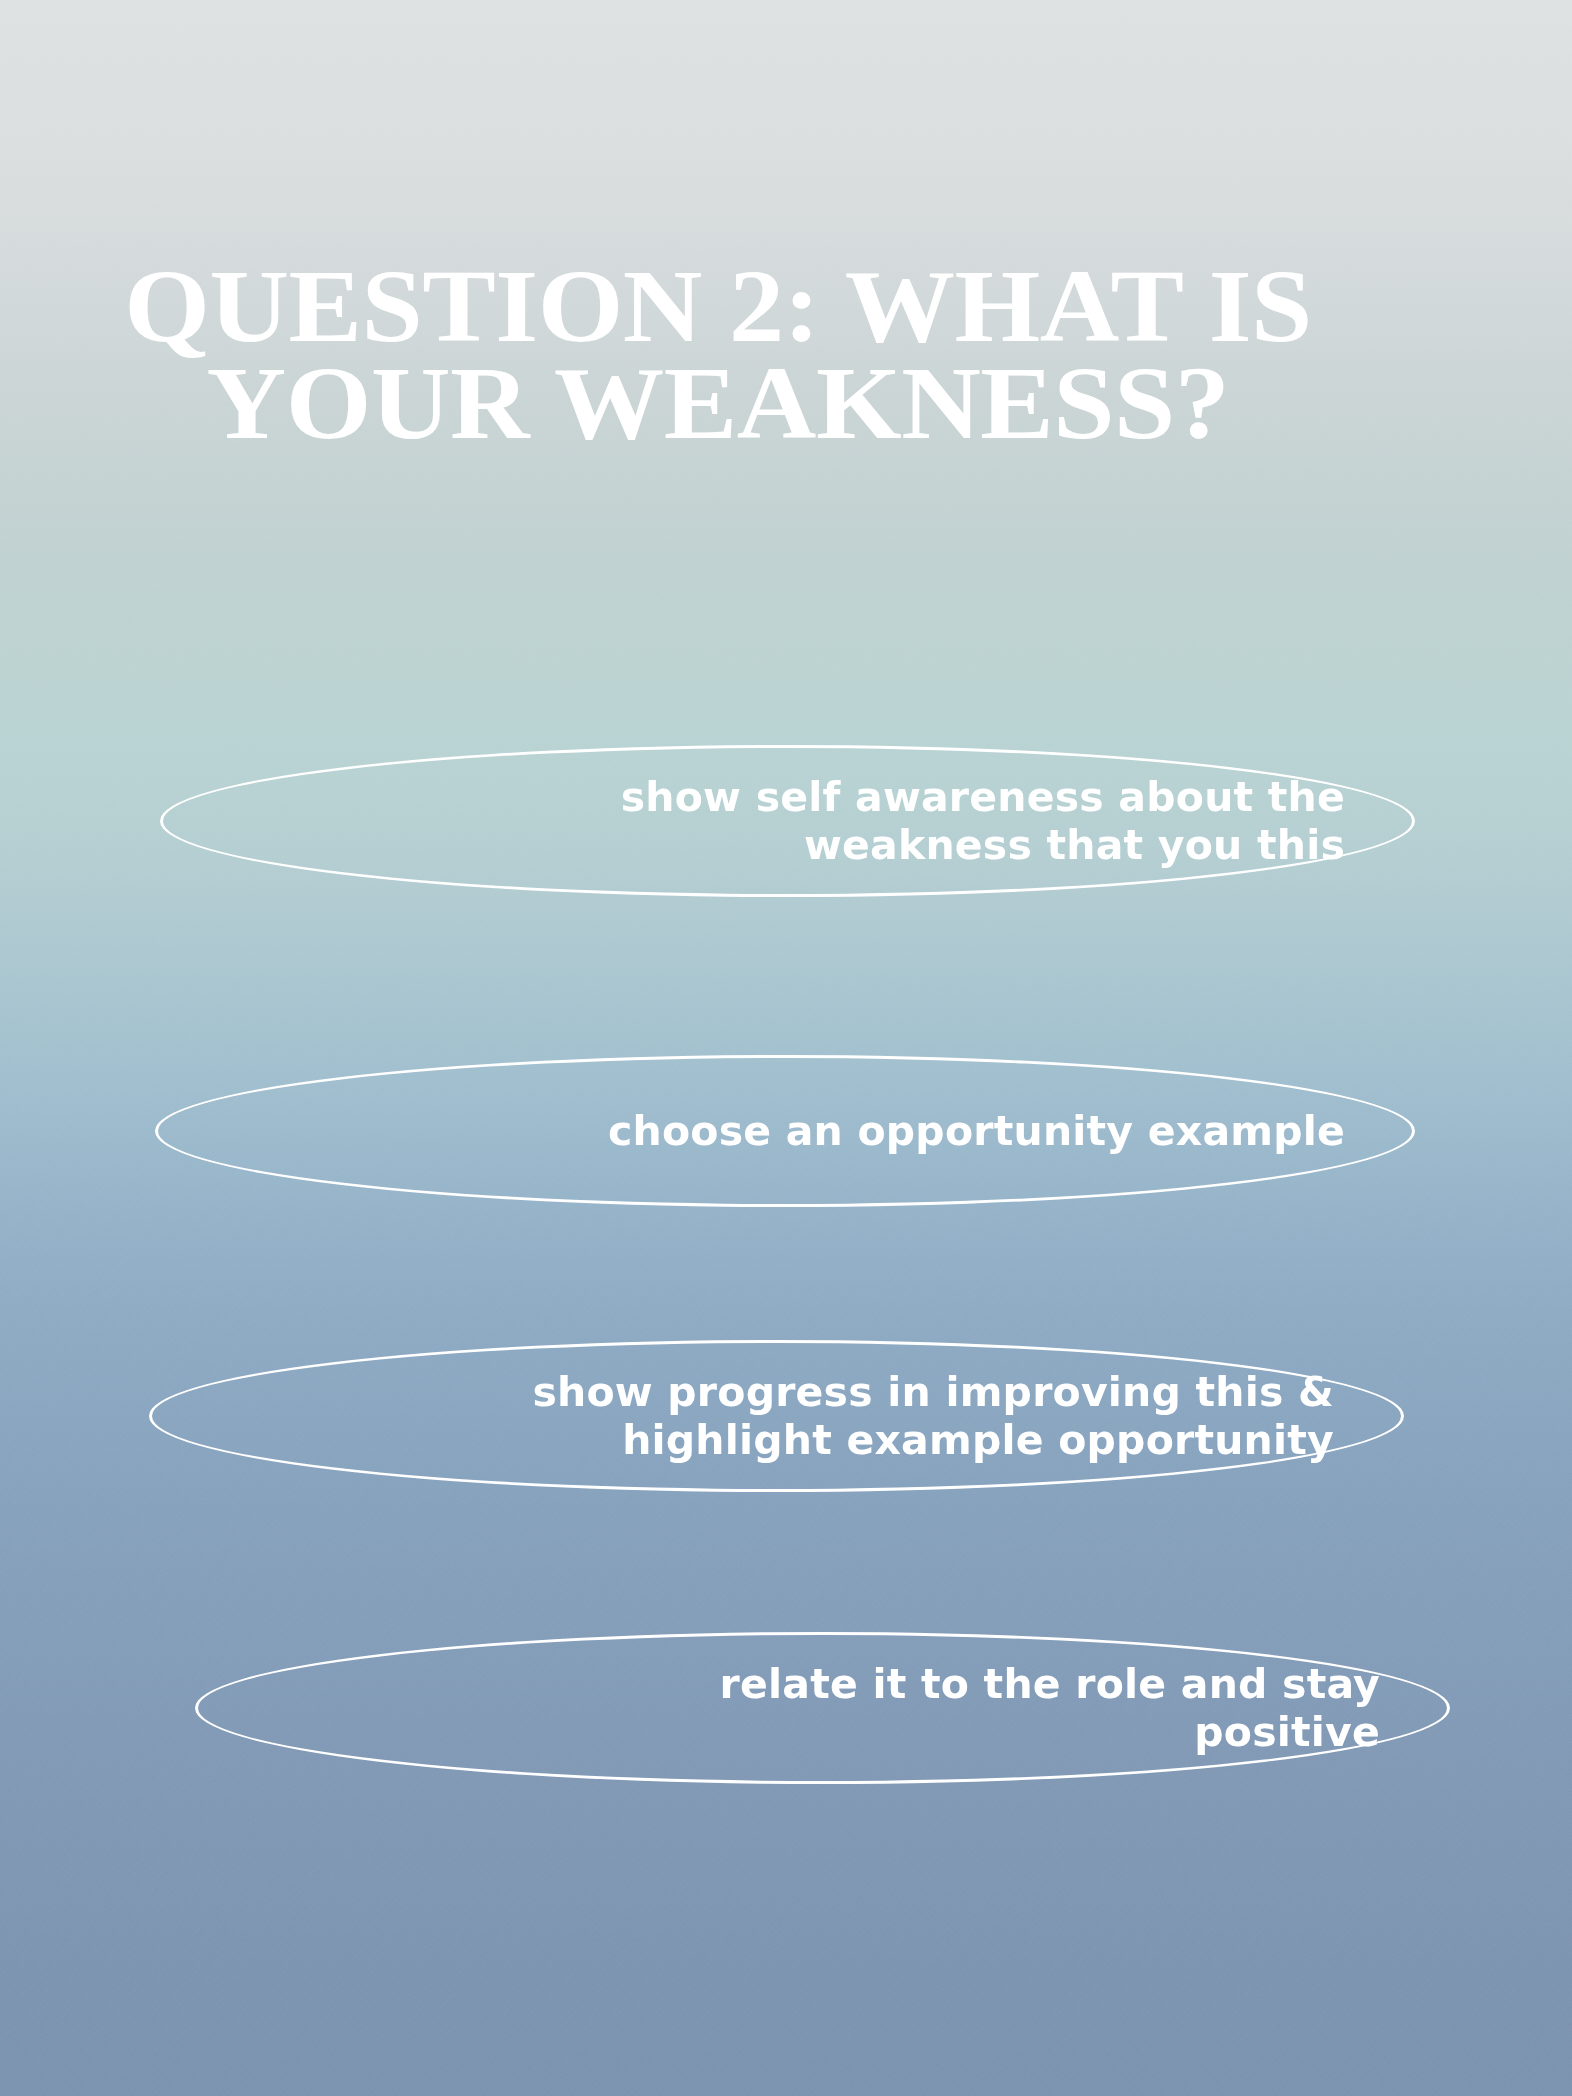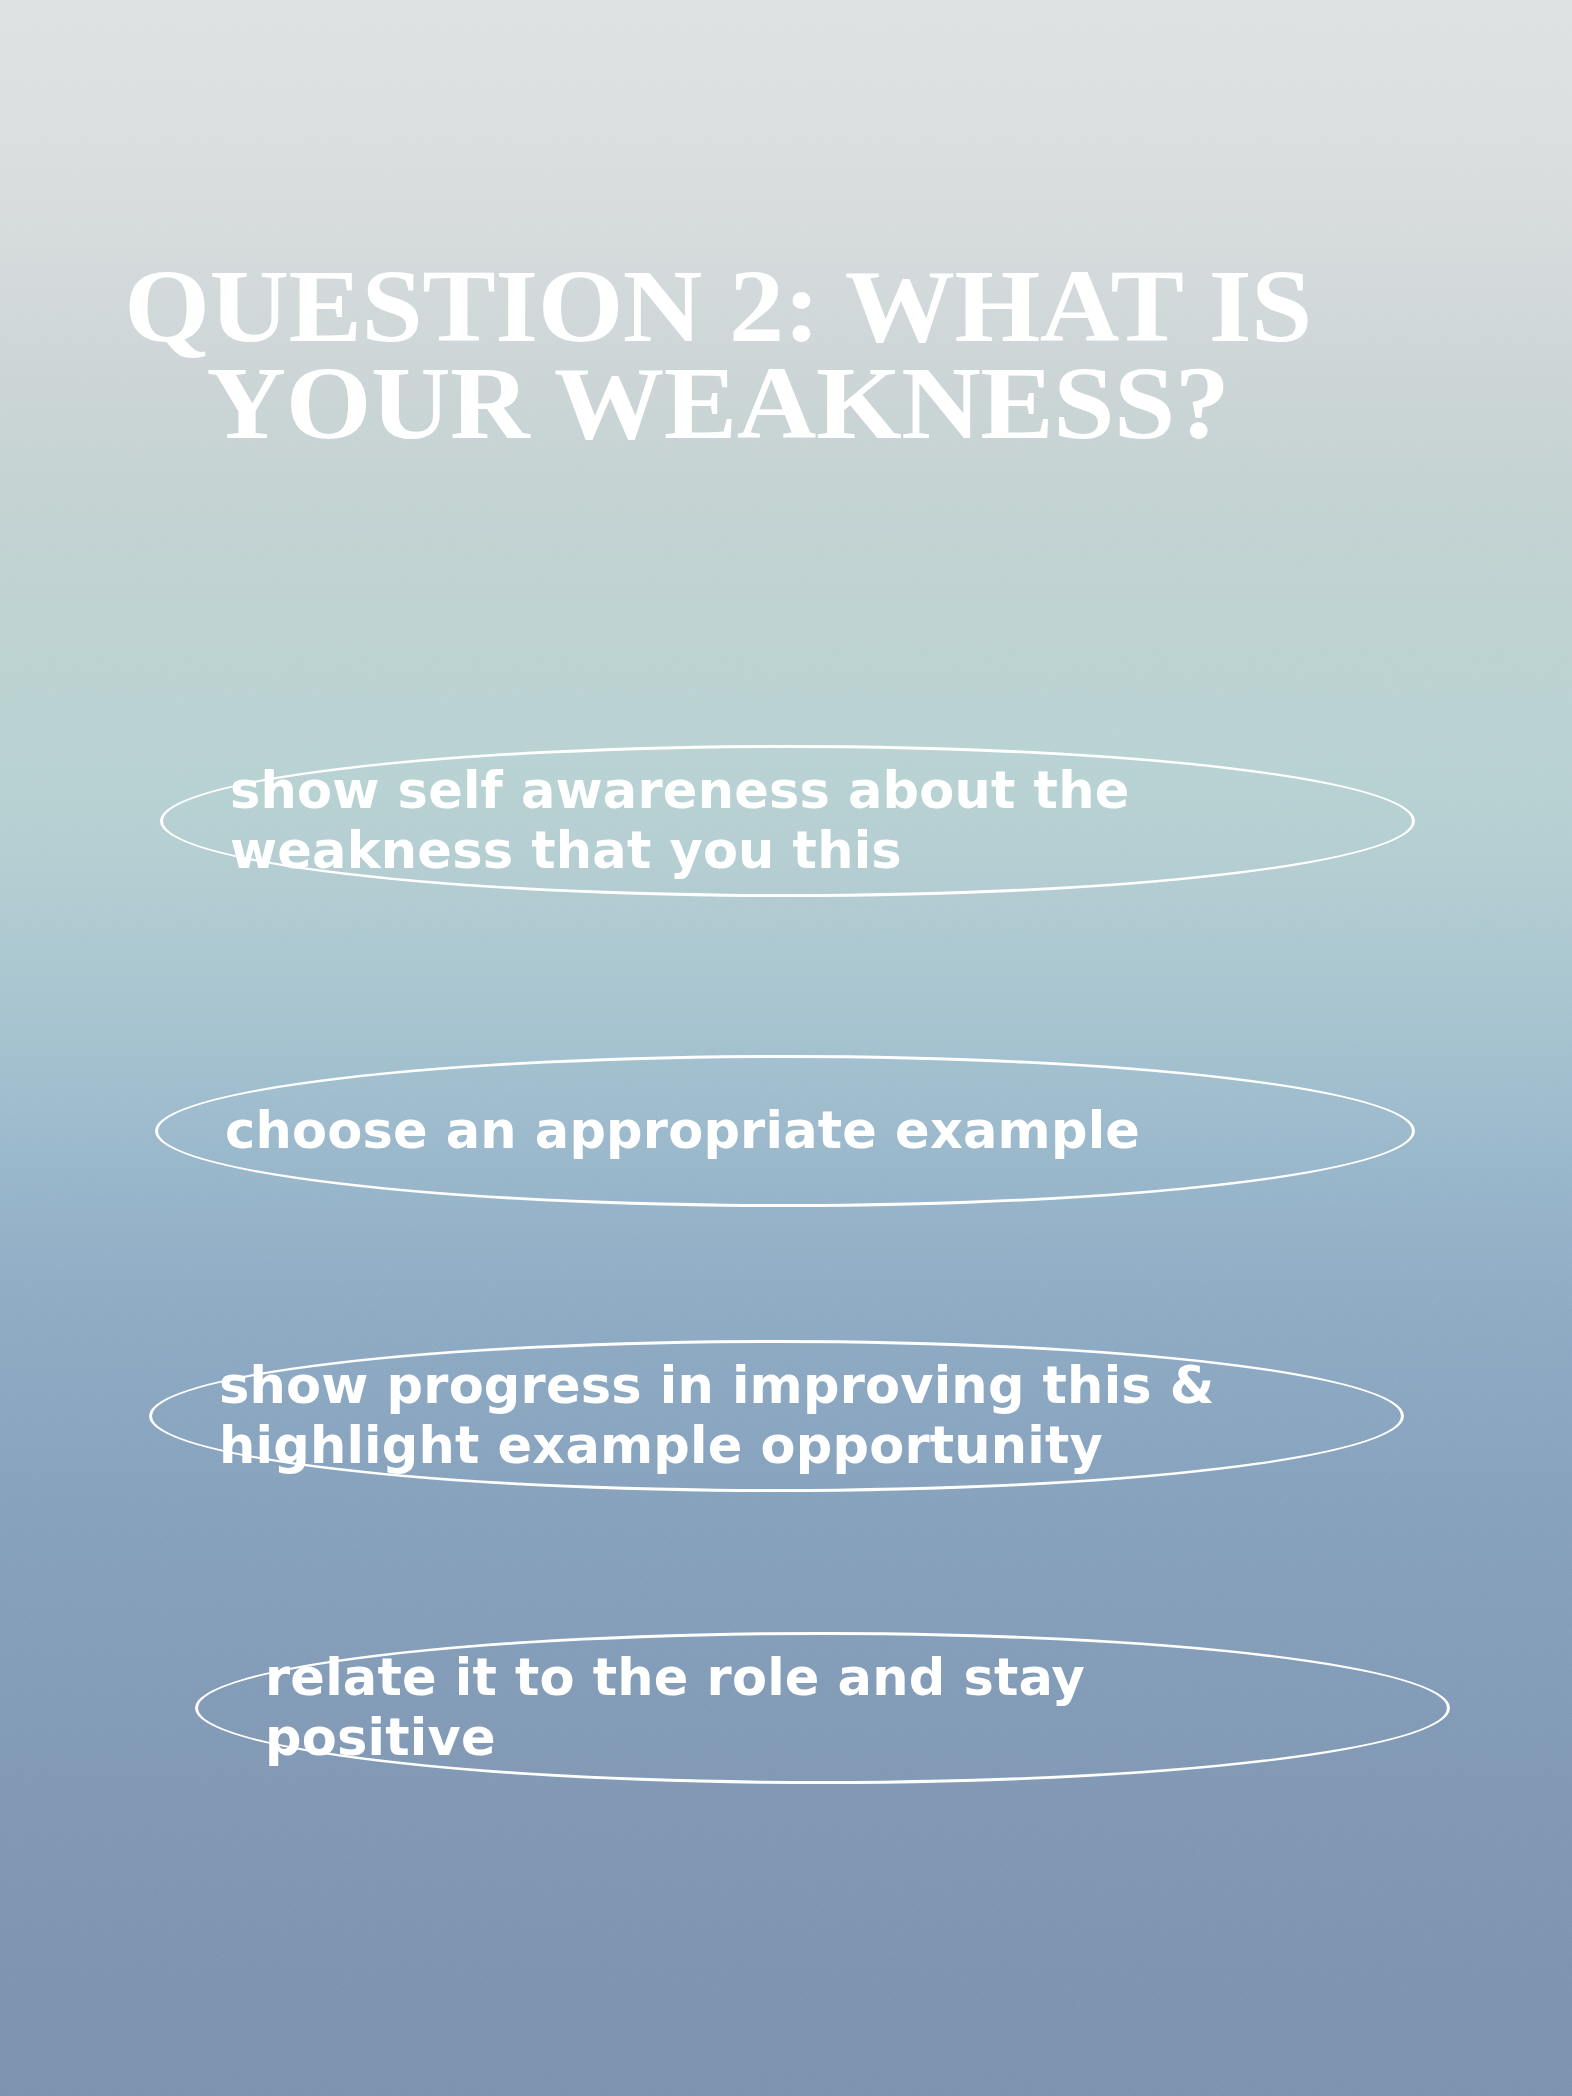--- a/index.html
+++ b/index.html
@@ -94,23 +94,23 @@
     border: 3px solid #ffffff;
     border-radius: 50%;
     box-sizing: border-box;
   }
   .bubble .btext {
     position: relative;
     z-index: 2;
     color: #ffffff;
     font-family: "DejaVu Sans", "Liberation Sans", sans-serif;
     font-weight: 700;
-    font-size: 51px;
+    font-size: 41px;
     line-height: 1.18;
-    text-align: left;
+    text-align: right;
     letter-spacing: 0.2px;
     padding: 0 70px;
     box-sizing: border-box;
     width: 100%;
   }
 
   #bubble-0 { left: 160px; top: 745px;  width: 1255px; height: 152px; }
   #bubble-1 { left: 155px; top: 1055px; width: 1260px; height: 152px; }
   #bubble-2 { left: 149px; top: 1340px; width: 1255px; height: 152px; }
   #bubble-3 { left: 195px; top: 1632px; width: 1255px; height: 152px; }
@@ -131,21 +131,21 @@
     <div class="ring"></div>
     <div class="btext">
       <span>show self awareness about the</span><br>
       <span>weakness that you this</span>
     </div>
   </div>
 
   <div class="bubble" id="bubble-1">
     <div class="ring"></div>
     <div class="btext">
-      <span>choose an appropriate example</span>
+      <span>choose an opportunity example</span>
     </div>
   </div>
 
   <div class="bubble" id="bubble-2">
     <div class="ring"></div>
     <div class="btext">
       <span>show progress in improving this &amp;</span><br>
       <span>highlight example opportunity</span>
     </div>
   </div>

